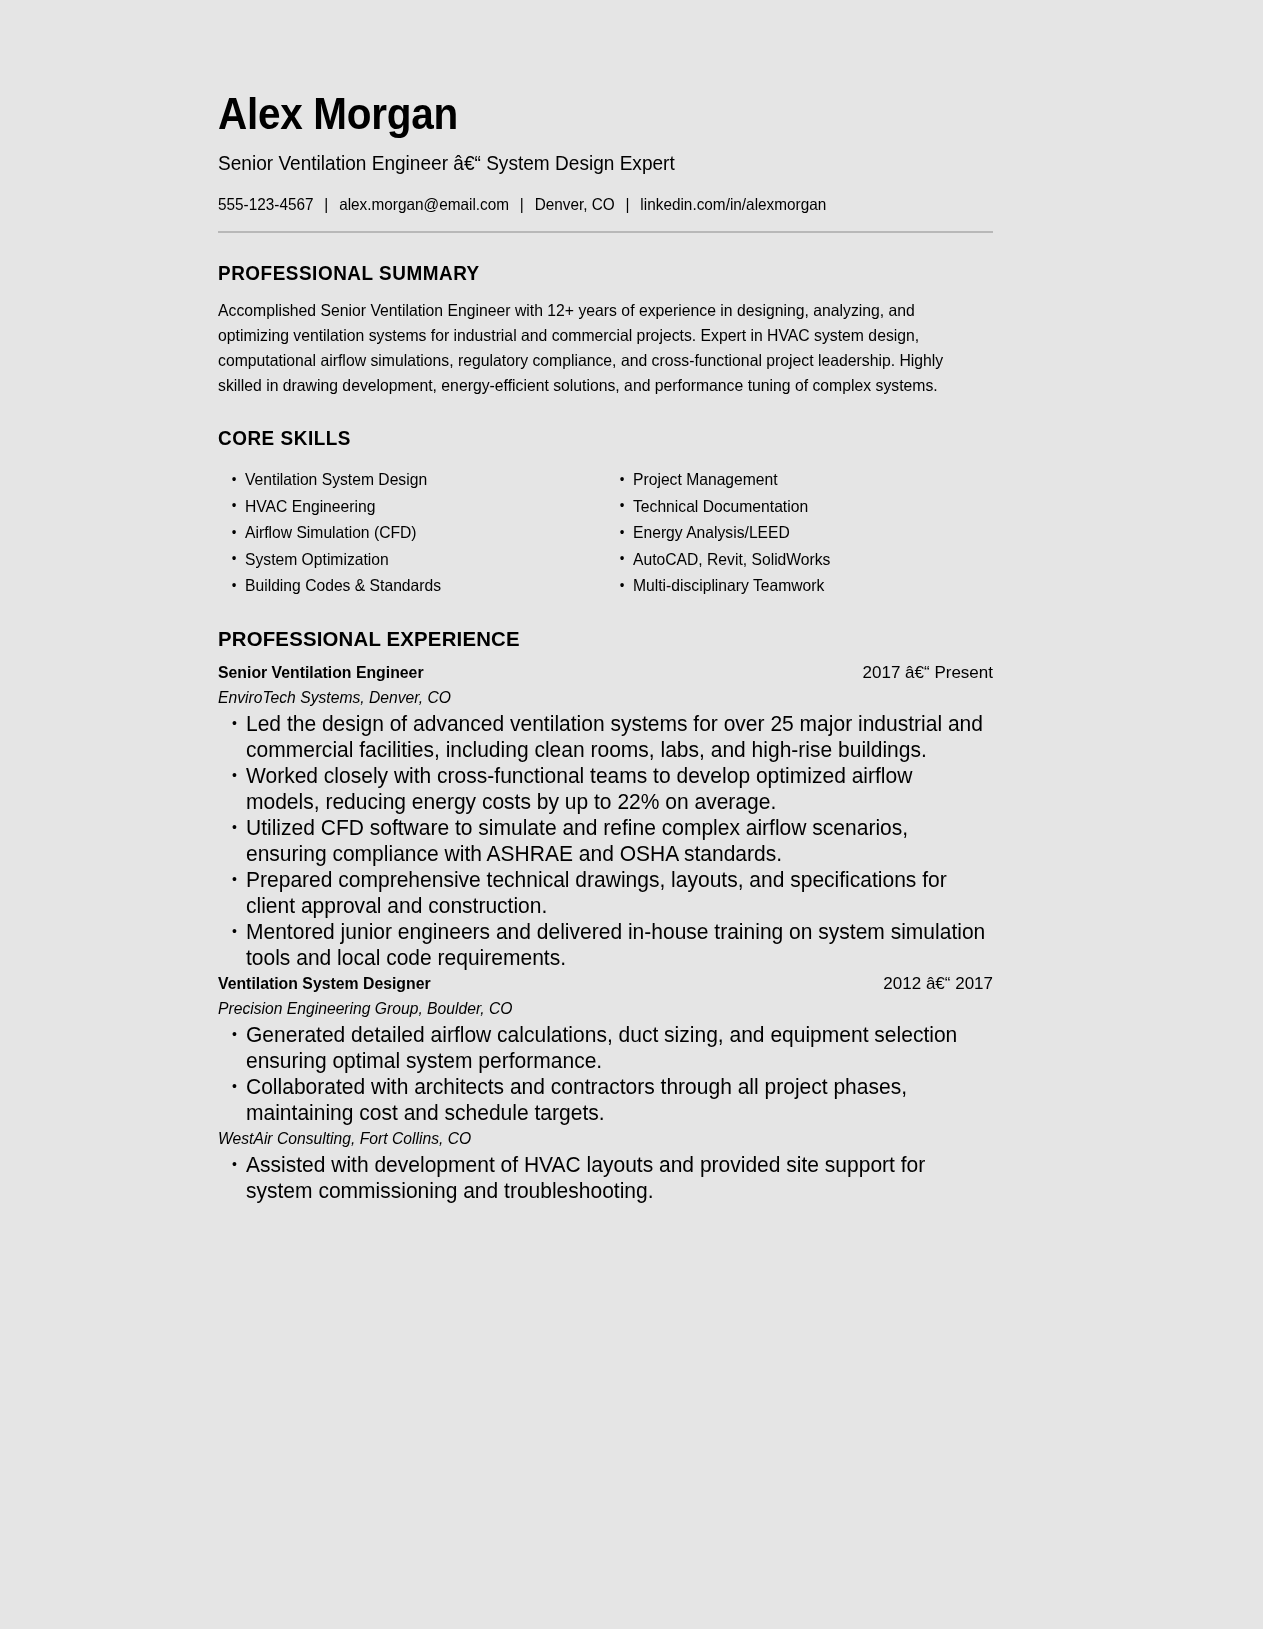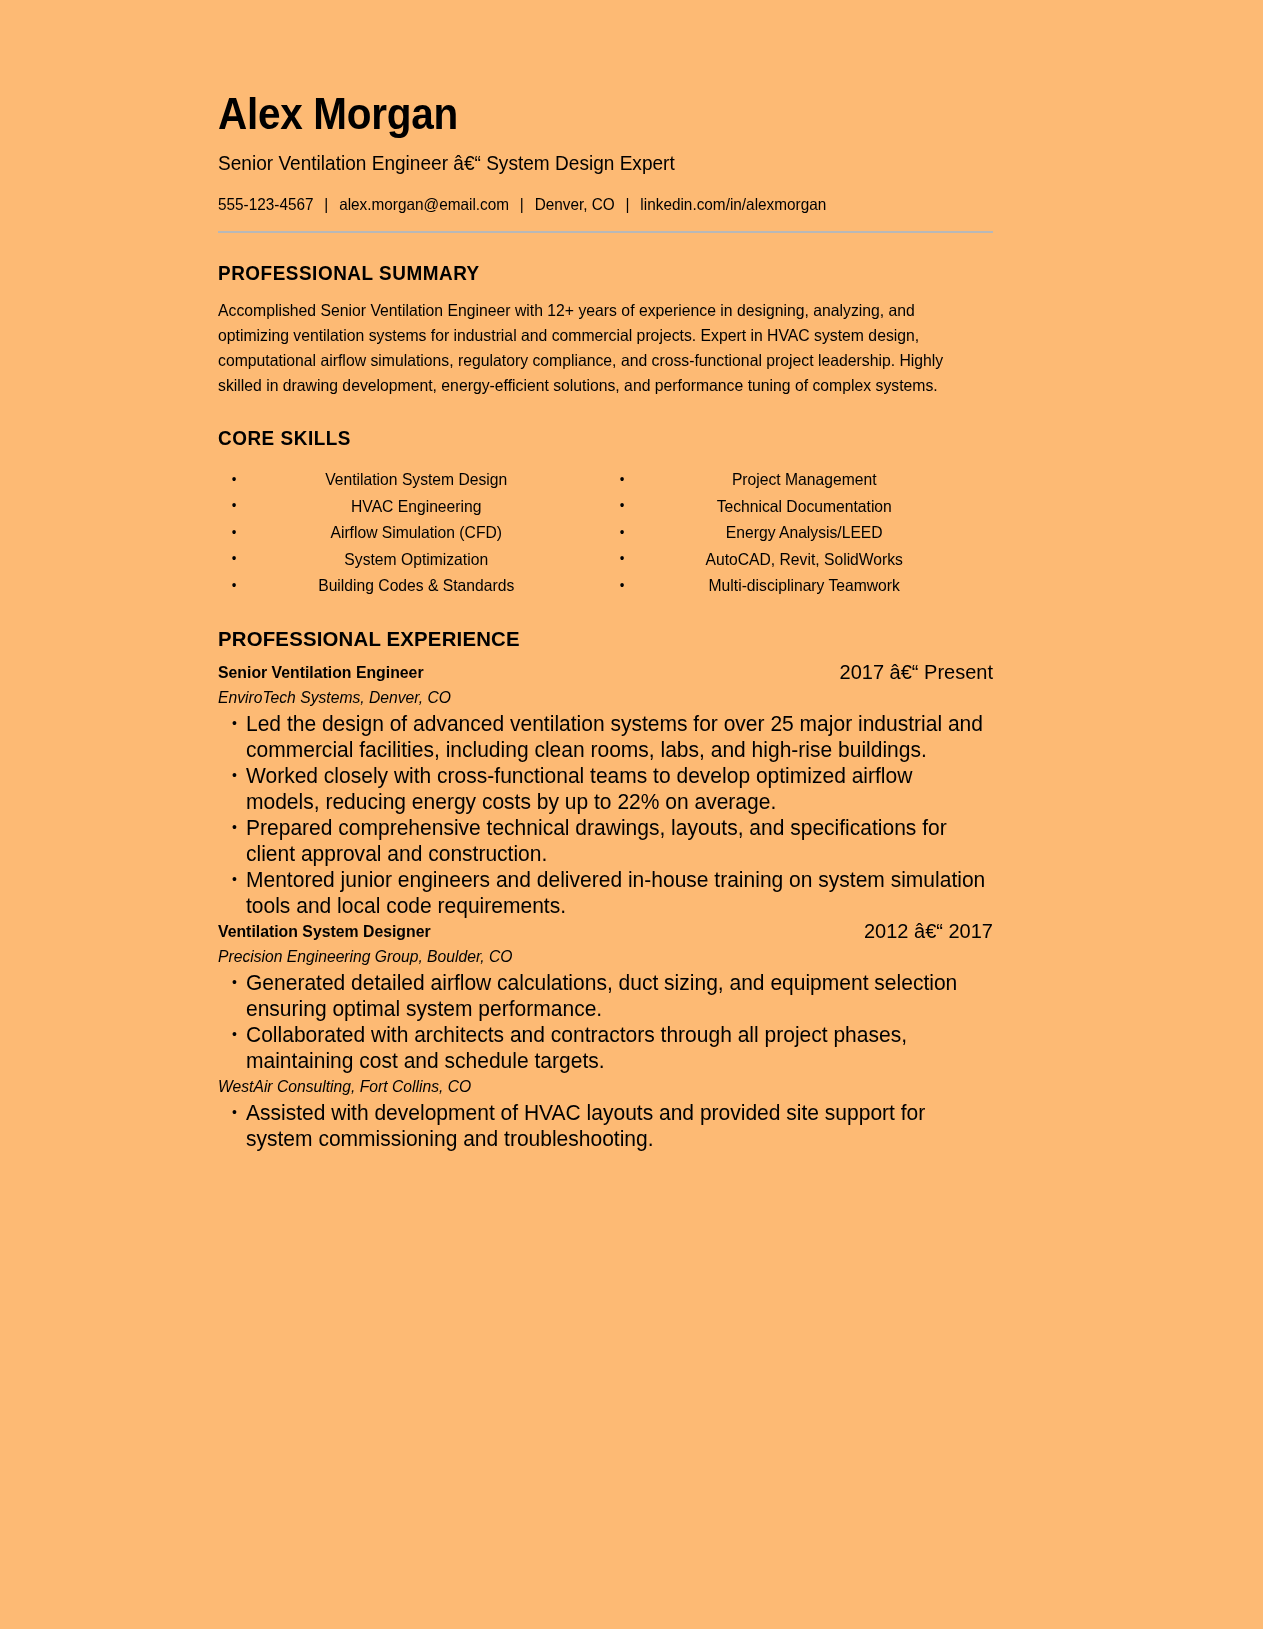--- a/index.html
+++ b/index.html
@@ -11,21 +11,21 @@
   body {
     width: 1263px;
     min-height: 1629px;
     font-family: "Liberation Sans", sans-serif;
     color: #000000;
     -webkit-font-smoothing: antialiased;
   }
   .page {
     width: 1263px;
     min-height: 1629px;
-    background: #fdba74;
+    background: #e5e5e5;
     position: relative;
     box-sizing: border-box;
   }
   .sheet {
     position: absolute;
     left: 218px;
     top: 0;
     width: 775px;
   }
 
@@ -96,21 +96,20 @@
     width: 775px;
     transform: scaleX(0.955);
     transform-origin: left top;
   }
 
   
   .skills-wrap {
     display: flex;
     width: 775px;
     margin-top: 16px;
-    text-align: center;
   }
   .skills-col {
     width: 50%;
     box-sizing: border-box;
   }
   .skills-col ul {
     margin: 0;
     padding: 0 0 0 27px;
     list-style: none;
   }
@@ -147,21 +146,21 @@
   }
   .job-title {
     font-weight: bold;
     font-size: 17px;
     line-height: 25px;
     color: #000;
     transform: scaleX(0.93);
     transform-origin: left center;
   }
   .job-dates {
-    font-size: 20px;
+    font-size: 17px;
     line-height: 25px;
     color: #000;
     white-space: nowrap;
     text-align: right;
   }
   .job-company {
     font-style: italic;
     font-size: 16.5px;
     line-height: 24px;
     color: #000;
@@ -262,20 +261,23 @@
         </div>
         <div class="job-company">EnviroTech Systems, Denver, CO</div>
         <ul>
           <li>
               <span class="txt">Led the design of advanced ventilation systems for over 25 major industrial and commercial facilities, including clean rooms, labs, and high-rise buildings.</span>
             </li>
           <li>
               <span class="txt">Worked closely with cross-functional teams to develop optimized airflow models, reducing energy costs by up to 22% on average.</span>
             </li>
           <li>
+              <span class="txt">Utilized CFD software to simulate and refine complex airflow scenarios, ensuring compliance with ASHRAE and OSHA standards.</span>
+            </li>
+          <li>
               <span class="txt">Prepared comprehensive technical drawings, layouts, and specifications for client approval and construction.</span>
             </li>
           <li>
               <span class="txt">Mentored junior engineers and delivered in-house training on system simulation tools and local code requirements.</span>
             </li>
         </ul>
       </div>
 
       <div class="job">
         <div class="job-head">

